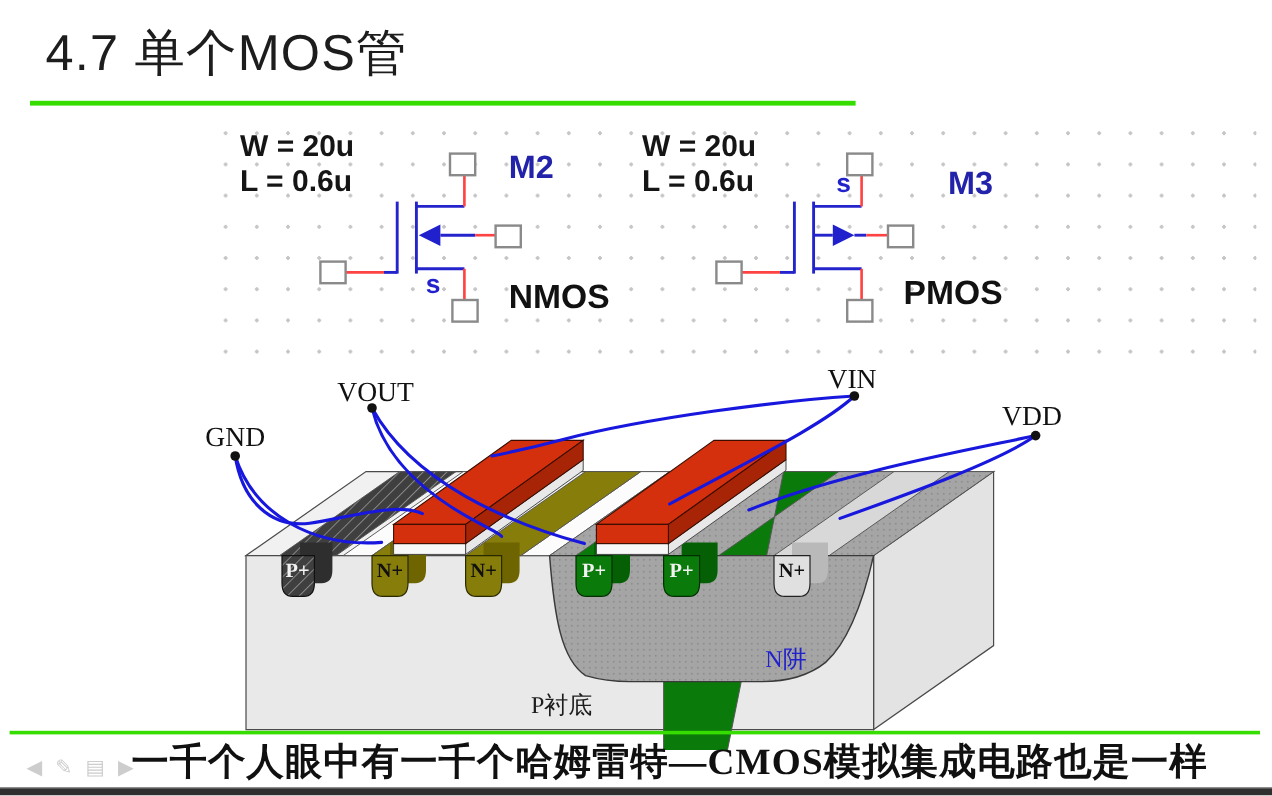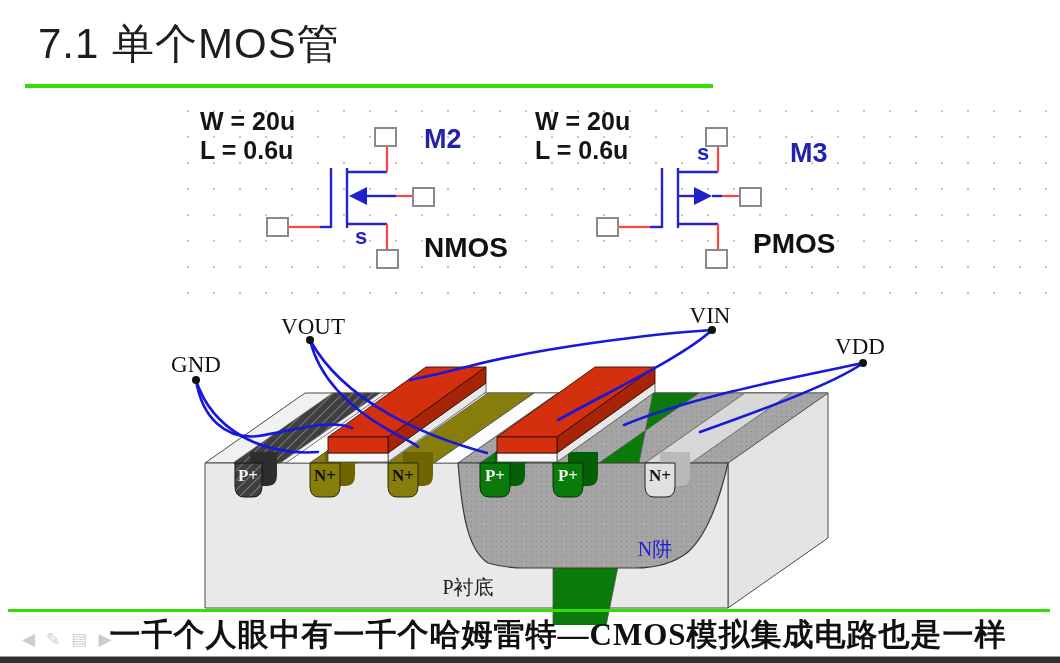--- a/index.html
+++ b/index.html
@@ -38,21 +38,21 @@
   .rlabel{font-family:"Liberation Serif","DejaVu Serif",serif;font-weight:bold;font-size:17px;text-anchor:middle;}
   .rlabel.w{fill:#f2f2f2;} .rlabel.b{fill:#101010;}
   .cnlabel{font-family:"Liberation Serif","DejaVu Serif",serif;font-size:20px;fill:#2222cc;text-anchor:middle;}
   .cslabel{font-family:"Liberation Serif","DejaVu Serif",serif;font-size:20px;fill:#1c1c1c;text-anchor:middle;}
 </style>
 </head>
 <body>
 
 <div class="slide">
 
-  <div class="title">7.1 单个MOS管</div>
+  <div class="title">4.7 单个MOS管</div>
   <div class="title-rule"></div>
   <div class="dot-grid"></div>
 
   <svg class="schem" width="1060" height="210" viewBox="0 0 1060 210">
     <g>
       <text x="200" y="35" class="param">W = 20u</text>
       <text x="200" y="64" class="param">L = 0.6u</text>
       <text x="424" y="53" class="devname">M2</text>
       <text x="424" y="162" class="devtype">NMOS</text>
       <text x="361" y="149" class="slabel" text-anchor="middle">s</text>

